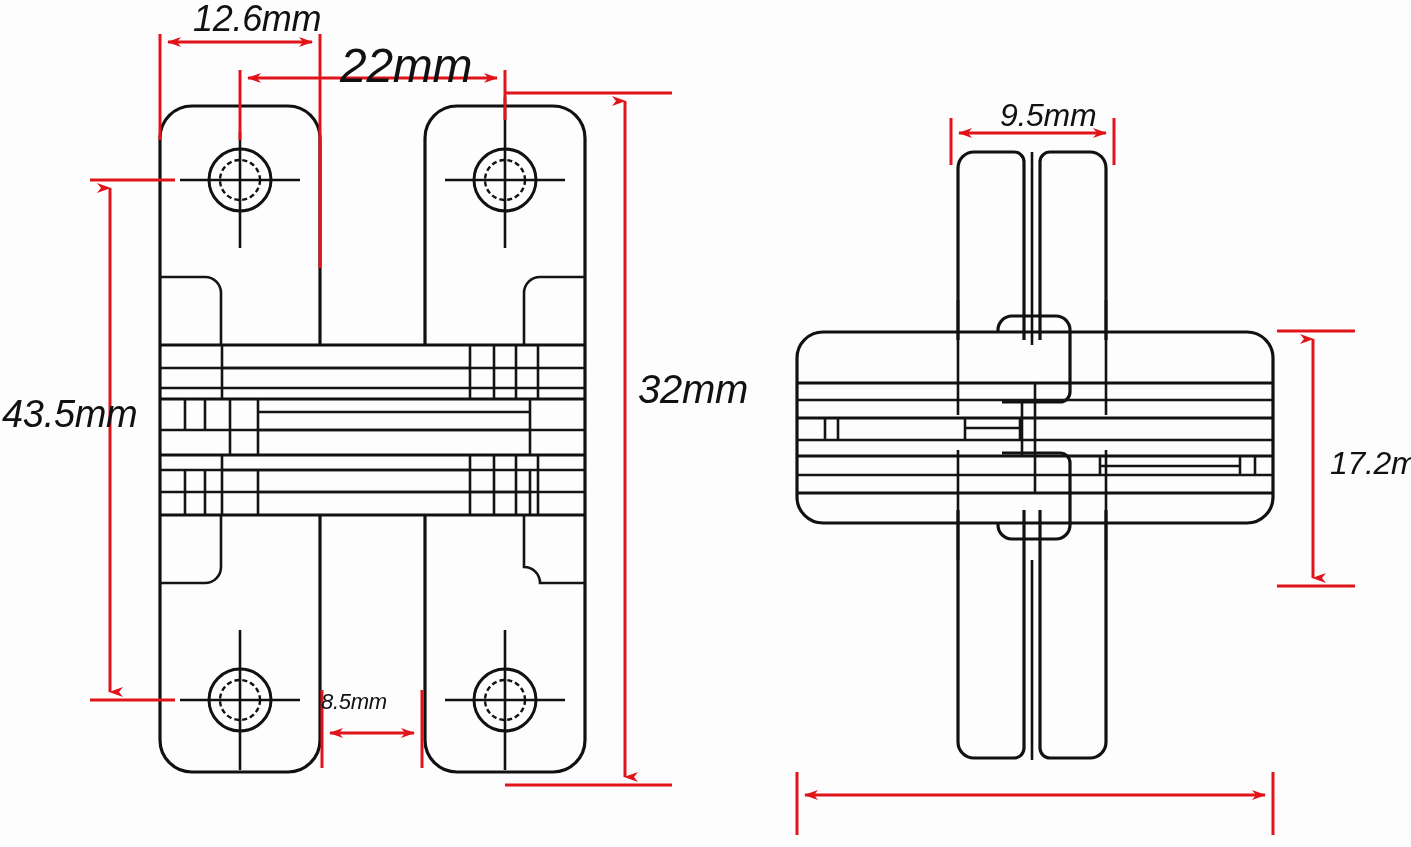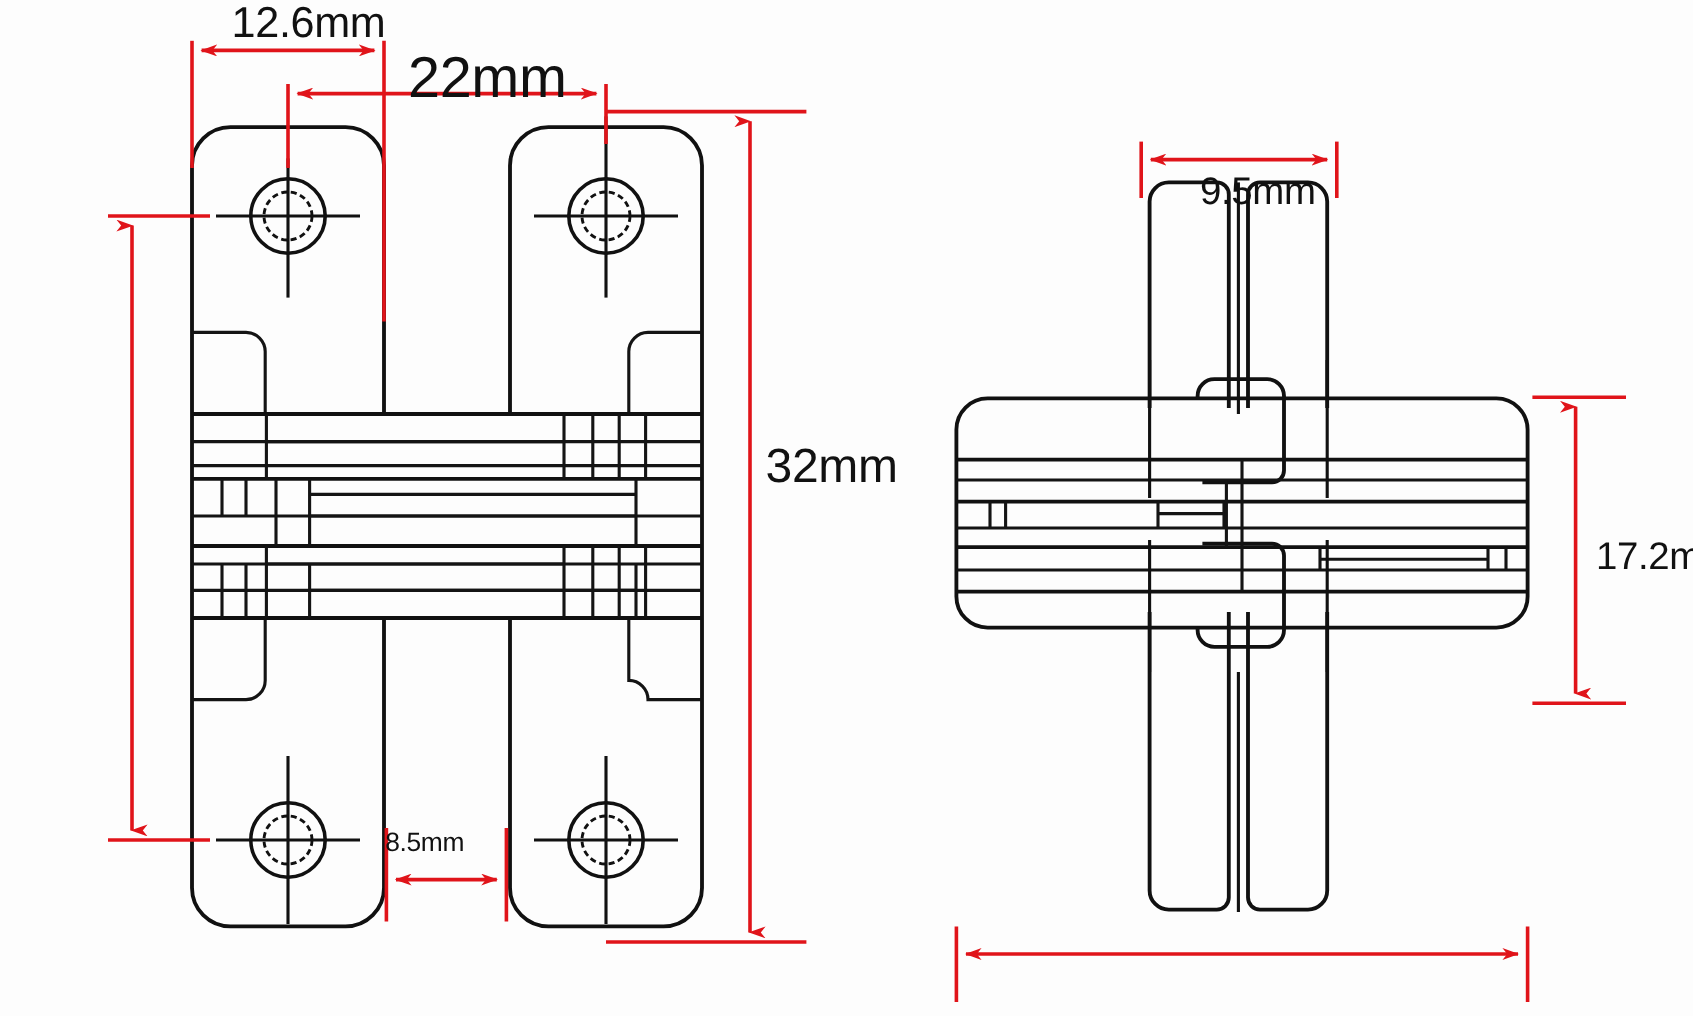--- a/index.html
+++ b/index.html
@@ -11,20 +11,21 @@
     width: 1411px;
     height: 847px;
     font-family: "Liberation Sans", sans-serif;
     overflow: hidden;
   }
   #sheet {
     position: relative;
     width: 1411px;
     height: 847px;
     background: #fdfdfd;
+    font-style: italic;
   }
   svg.drawing {
     position: absolute;
     top: 0;
     left: 0;
     width: 1411px;
     height: 847px;
   }
   .part-line {
     fill: none;
@@ -272,23 +273,24 @@
       <path class="dim-ext" d="M797,772 L797,835"></path>
       <path class="dim-ext" d="M1273,772 L1273,835"></path>
       <path class="dim-line" d="M805,795 L1265,795" marker-start="url(#arrL)" marker-end="url(#arrR)"></path>
     </g>
   </svg>
 
   <div class="dim-text" style="left:193px; top:-2px; font-size:36px;">12.6mm</div>
 
   <div class="dim-text" style="left:340px; top:38px; font-size:48px;">22mm</div>
 
+  <div class="dim-text" style="left:2px; top:393px; font-size:38px;">43.5mm</div>
 
   <div class="dim-text" style="left:638px; top:367px; font-size:40px;">32mm</div>
 
   <div class="dim-text" style="left:321px; top:689px; font-size:22px;">8.5mm</div>
 
-  <div class="dim-text" style="left:1000px; top:97px; font-size:32px;margin-top:44px;">9.5mm</div>
+  <div class="dim-text" style="left:1000px; top:97px; font-size:32px;">9.5mm</div>
 
   <div class="dim-text" style="left:1330px; top:445px; font-size:32px;">17.2mm</div>
 
 
 </div>
 
 </body></html>

